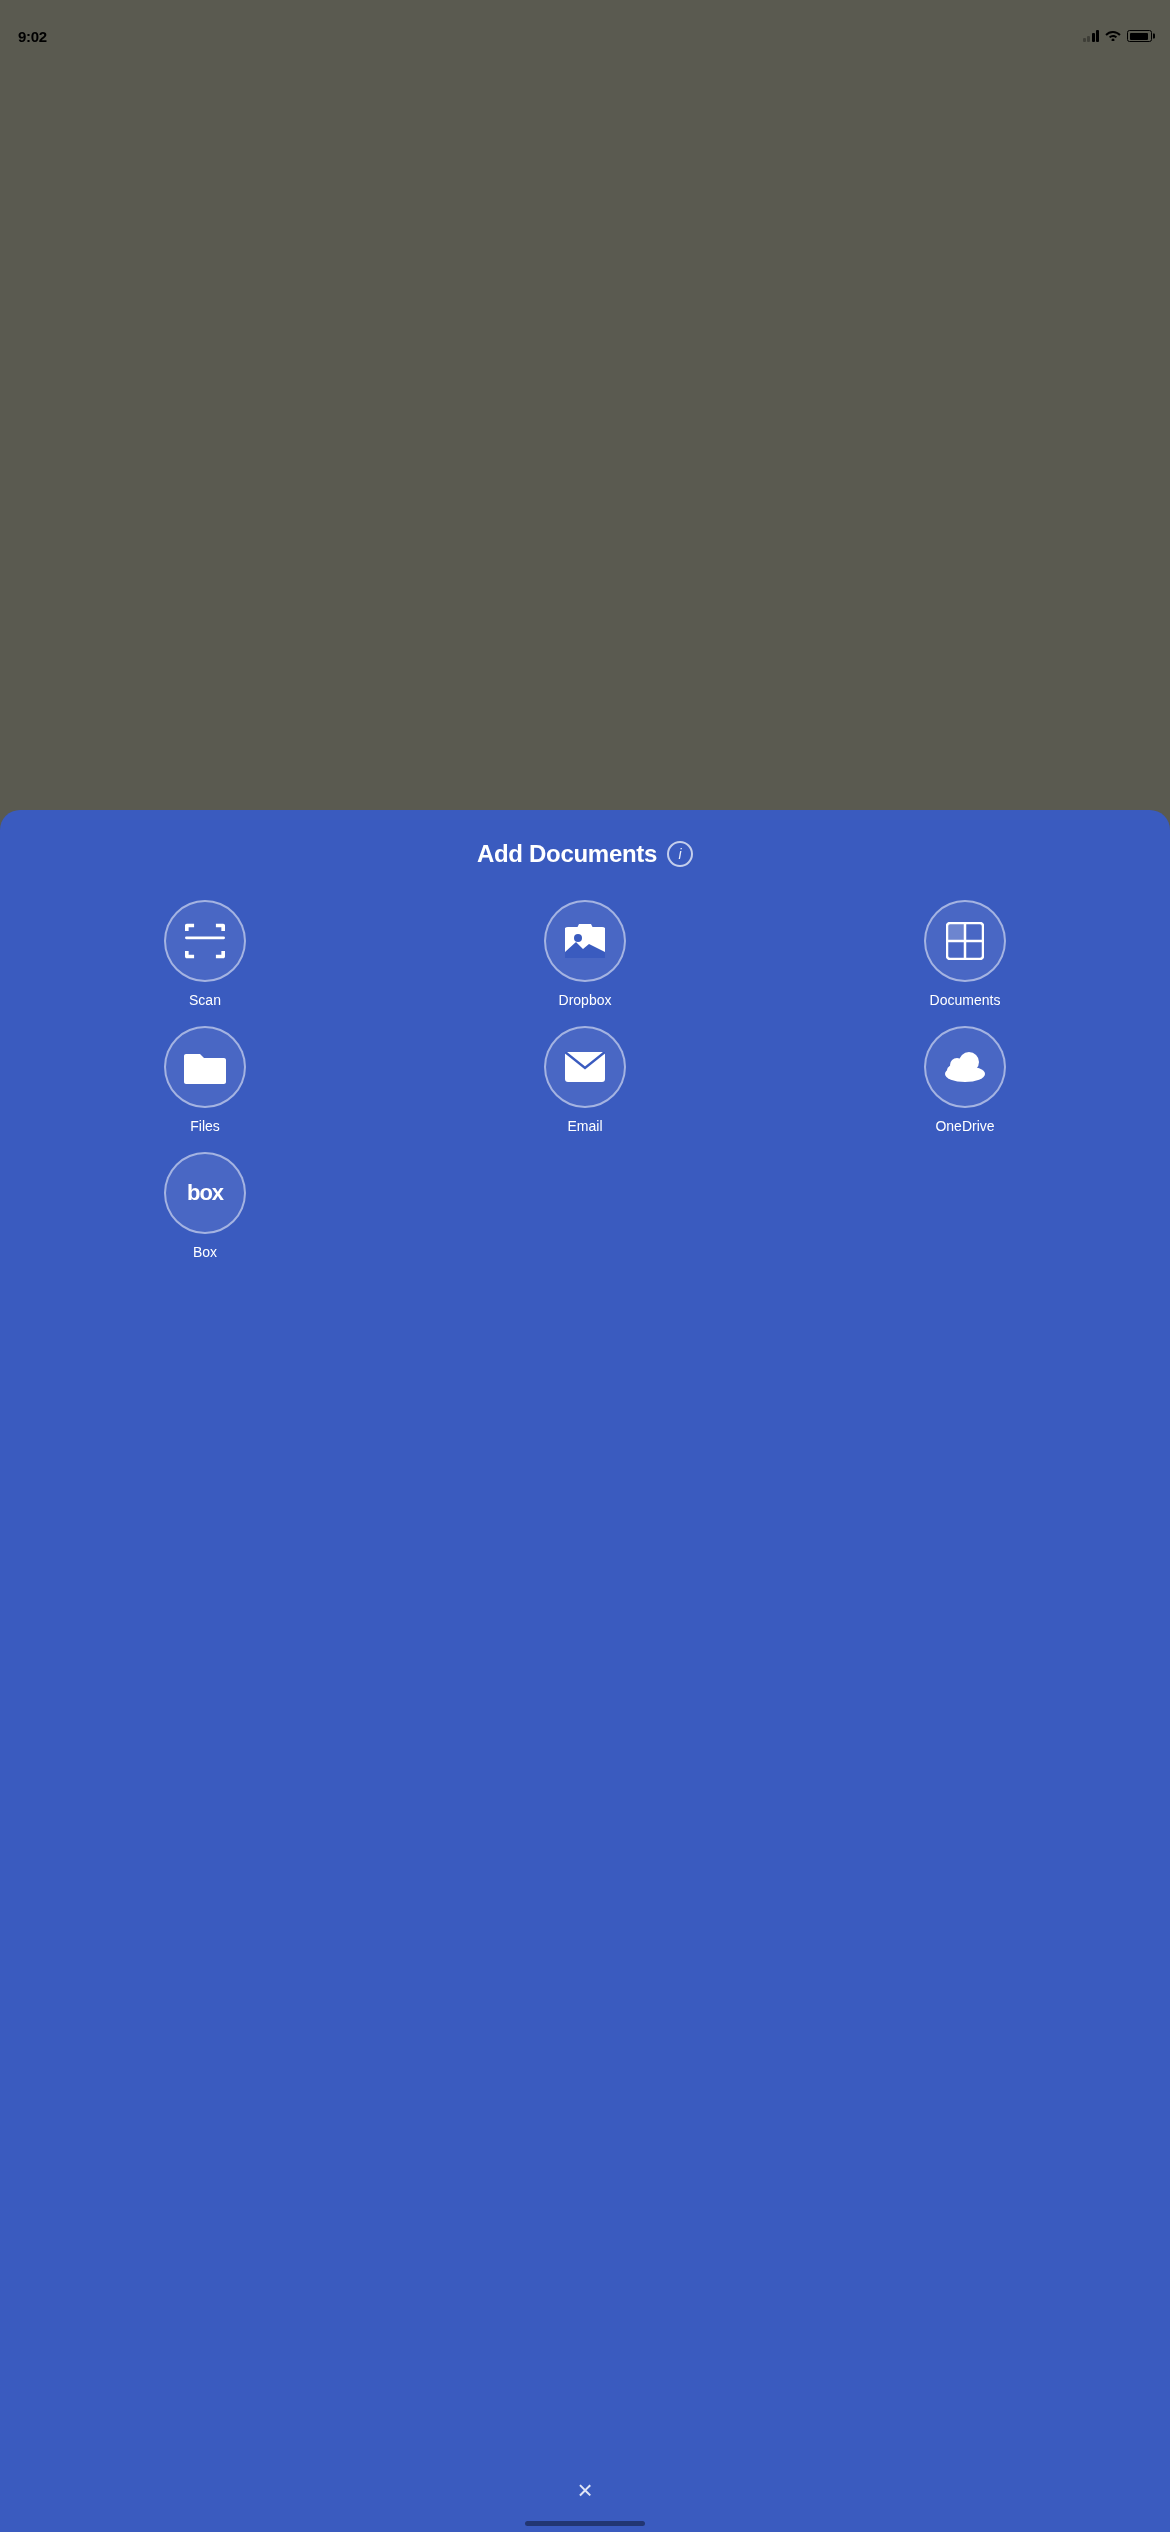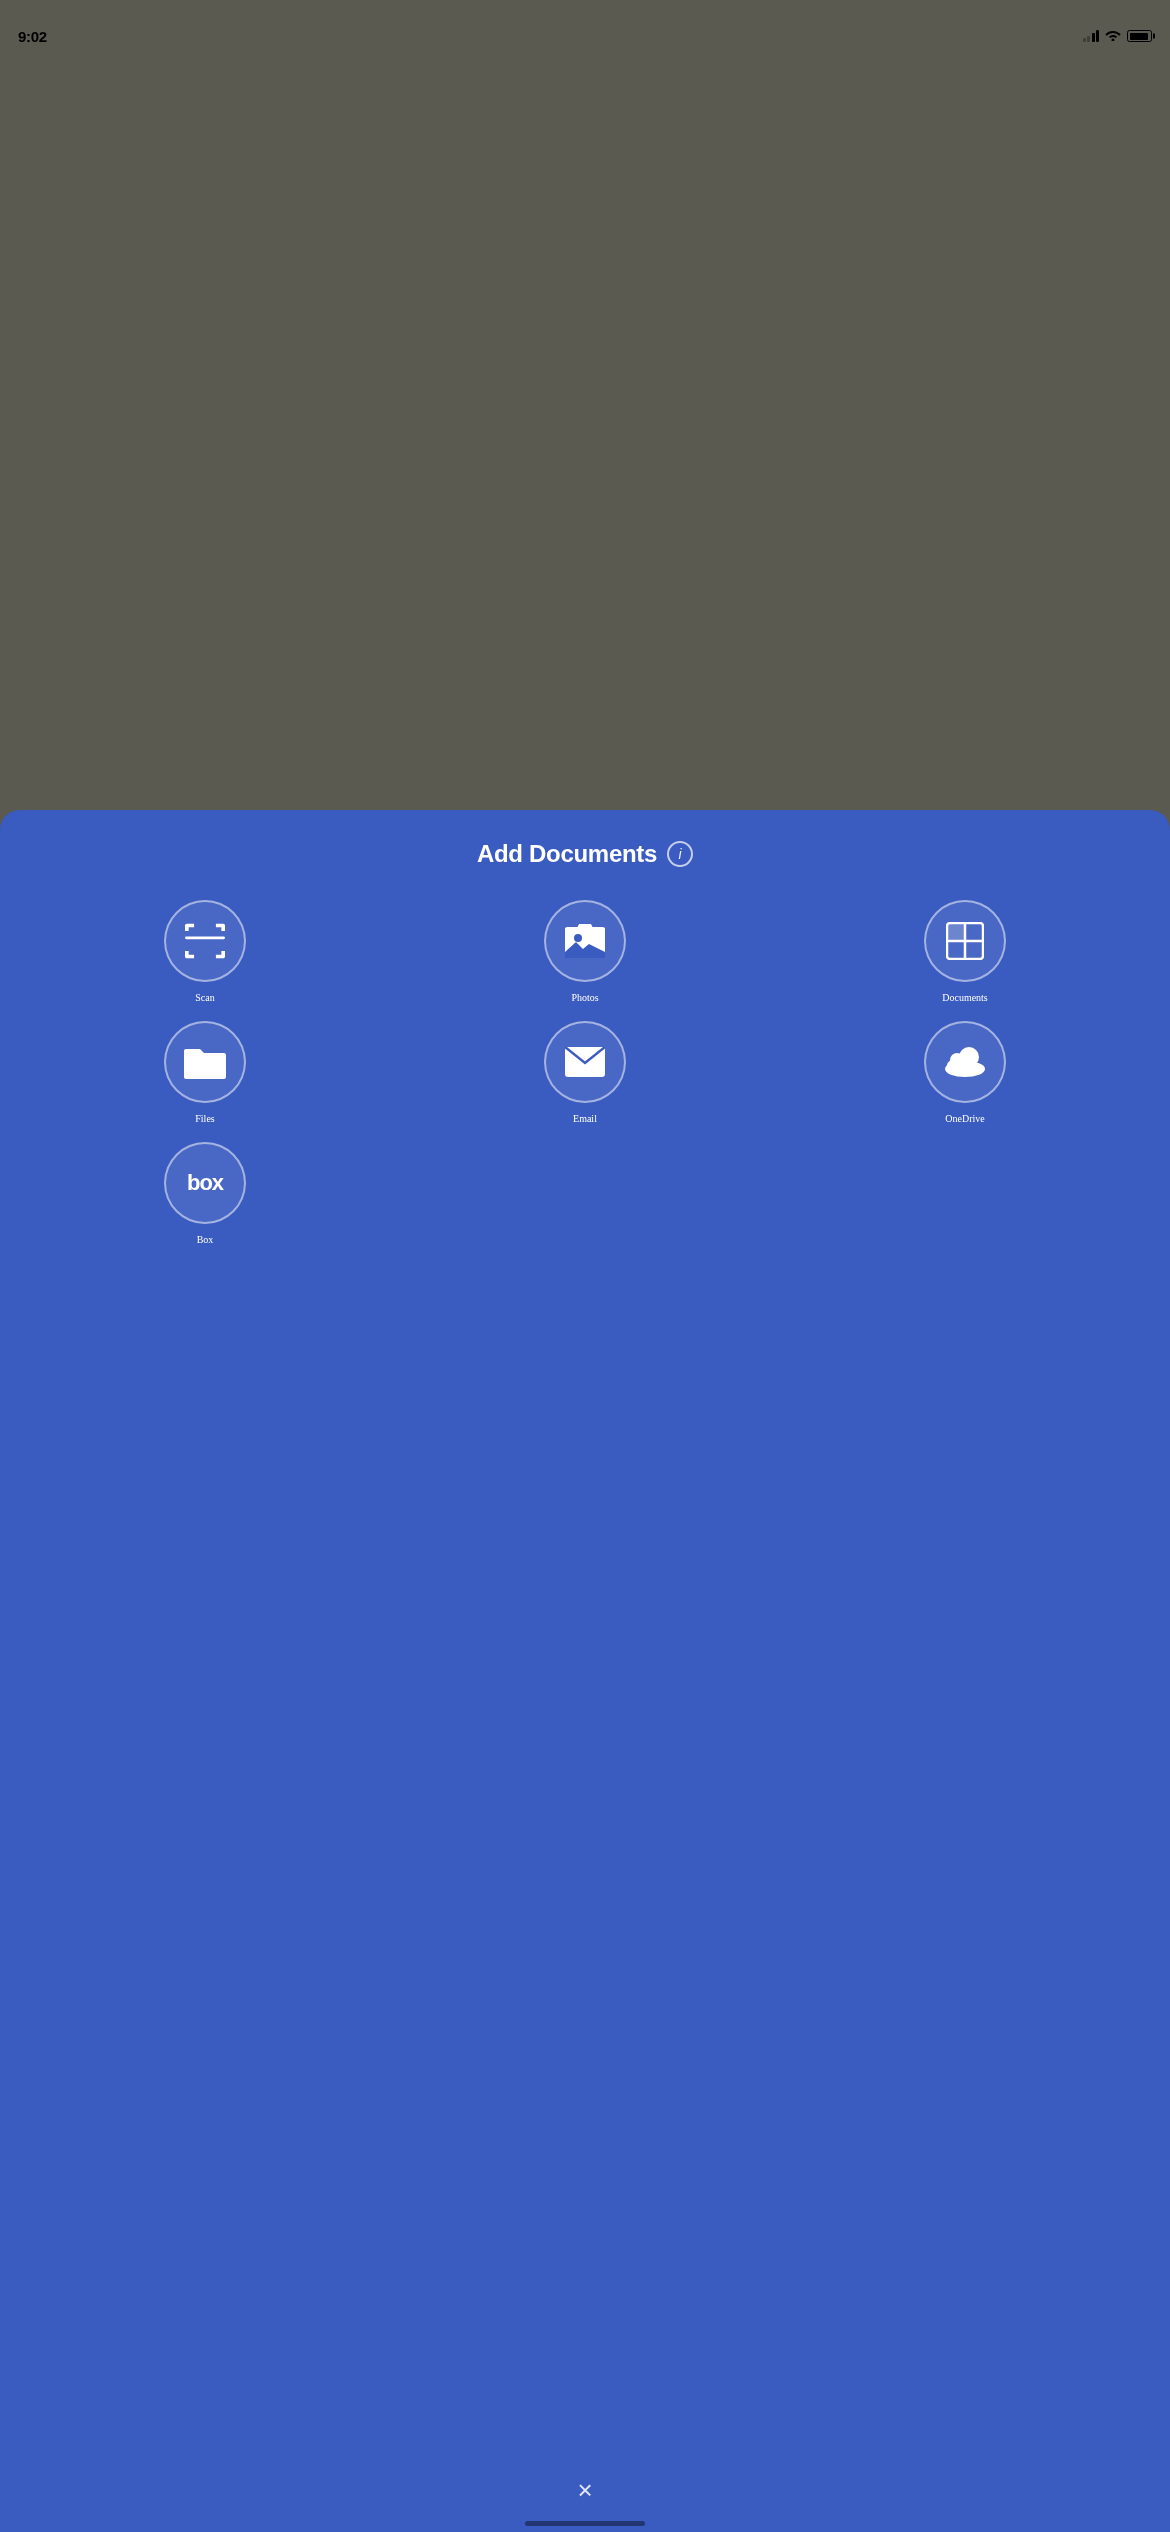--- a/index.html
+++ b/index.html
@@ -168,25 +168,24 @@
       align-items: center;
       justify-content: center;
       background: rgba(255,255,255,0.08);
     }
 
     .icon-circle svg {
       fill: #fff;
     }
 
     .item-label {
-      font-size: 10px;
+      font-size: 14px;
       color: #fff;
       font-weight: 400;
       text-align: center;
-      font-family: Liberation Serif, serif;
     }
 
     .close-button {
       margin-top: 16px;
       width: 44px;
       height: 44px;
       display: flex;
       align-items: center;
       justify-content: center;
       cursor: pointer;
@@ -277,21 +276,21 @@
     <div class="grid-item">
       <div class="icon-circle">
         <svg width="40" height="34" viewBox="0 0 40 34" xmlns="http://www.w3.org/2000/svg">
           <rect x="0" y="4" width="40" height="30" rx="3" fill="white"></rect>
           <rect x="0" y="4" width="40" height="30" rx="3" fill="none" stroke="white" stroke-width="2"></rect>
           <circle cx="13" cy="14" r="4" fill="#3a5bbf"></circle>
           <path d="M0 28l11-10 7 7 6-5 16 8v6H0z" fill="#3a5bbf"></path>
           <path d="M14 0h12l2 4H12z" fill="white"></path>
         </svg>
       </div>
-      <span class="item-label">Photos</span>
+      <span class="item-label">Dropbox</span>
     </div>
 
     <div class="grid-item">
       <div class="icon-circle">
         <svg width="38" height="38" viewBox="0 0 38 38" xmlns="http://www.w3.org/2000/svg">
           <rect x="1" y="1" width="36" height="36" rx="3" fill="none" stroke="white" stroke-width="2.5"></rect>
           <rect x="1" y="1" width="17" height="17" rx="1" fill="white" opacity="0.2"></rect>
           <line x1="1" y1="19" x2="37" y2="19" stroke="white" stroke-width="2.5"></line>
           <line x1="19" y1="1" x2="19" y2="37" stroke="white" stroke-width="2.5"></line>
         </svg>

